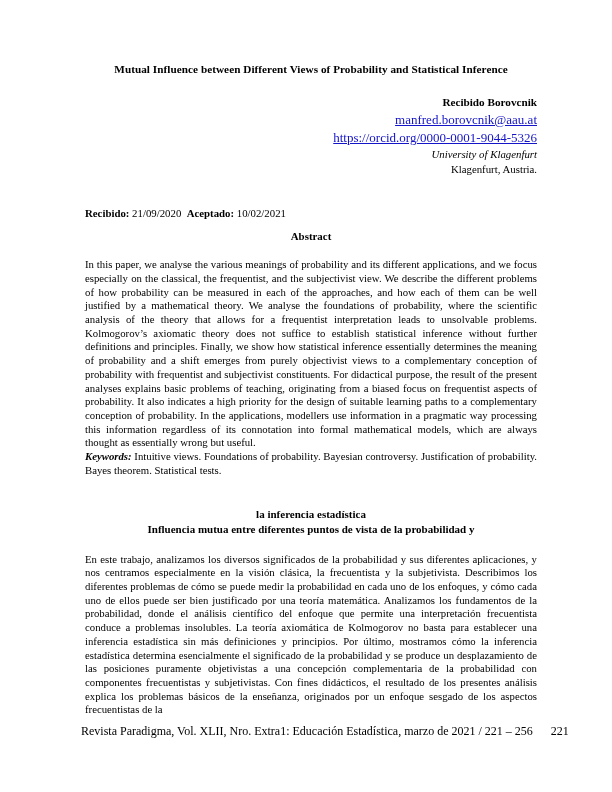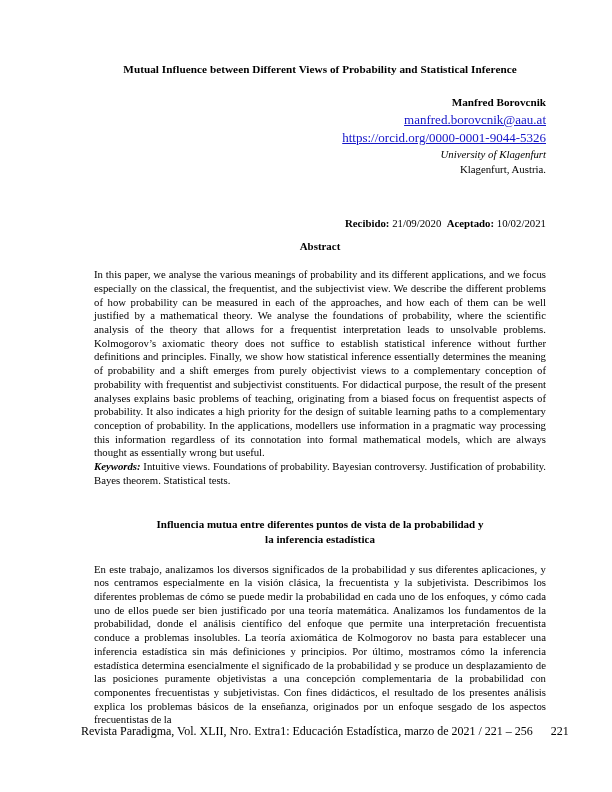--- a/index.html
+++ b/index.html
@@ -12,21 +12,21 @@
     width: 612px;
     height: 792px;
     background: #ffffff;
     margin: 0 auto;
     overflow: hidden;
     font-family: "Liberation Serif", "DejaVu Serif", serif;
     color: #000000;
   }
   .content {
     position: absolute;
-    left: 94px;
+    left: 85px;
     top: 0;
     width: 452px;
   }
 
   
   .paper-title {
     margin-top: 62px;
     font-size: 11.2px;
     font-weight: bold;
     text-align: center;
@@ -57,23 +57,23 @@
     font-style: italic;
     margin-top: 1px;
   }
   .author-city {
     font-size: 10.8px;
     margin-top: 0px;
   }
 
   
   .dates-line {
-    margin-top: 41px;
+    margin-top: 31px;
     font-size: 10.8px;
-    text-align: right;
+    text-align: left;
   }
   .dates-line b { font-weight: bold; }
 
   
   .section-heading {
     font-size: 10.9px;
     font-weight: bold;
     text-align: center;
     margin-top: 11px;
   }
@@ -122,21 +122,21 @@
 </head>
 <body>
 
 <div class="page">
 
   <div class="content">
 
     <div class="paper-title">Mutual Influence between Different Views of Probability and Statistical Inference</div>
 
     <div class="author-block">
-      <div class="author-name">Manfred Borovcnik</div>
+      <div class="author-name">Recibido Borovcnik</div>
       <a class="author-link" href="#" style="color: rgb(20, 20, 200);">manfred.borovcnik@aau.at</a>
       <a class="author-link" href="#" style="color: rgb(20, 20, 200);">https://orcid.org/0000-0001-9044-5326</a>
       <div class="author-affil">University of Klagenfurt</div>
       <div class="author-city">Klagenfurt, Austria.</div>
     </div>
 
     <div class="dates-line">
       <b>Recibido:</b><span> </span><span>21/09/2020</span><span>&nbsp; </span><b>Aceptado:</b><span> </span><span>10/02/2021</span>
     </div>
 
@@ -144,22 +144,22 @@
 
     <div class="abstract-body">
       <p>In this paper, we analyse the various meanings of probability and its different applications, and we focus especially on the classical, the frequentist, and the subjectivist view. We describe the different problems of how probability can be measured in each of the approaches, and how each of them can be well justified by a mathematical theory. We analyse the foundations of probability, where the scientific analysis of the theory that allows for a frequentist interpretation leads to unsolvable problems. Kolmogorov’s axiomatic theory does not suffice to establish statistical inference without further definitions and principles. Finally, we show how statistical inference essentially determines the meaning of probability and a shift emerges from purely objectivist views to a complementary conception of probability with frequentist and subjectivist constituents. For didactical purpose, the result of the present analyses explains basic problems of teaching, originating from a biased focus on frequentist aspects of probability. It also indicates a high priority for the design of suitable learning paths to a complementary conception of probability. In the applications, modellers use information in a pragmatic way processing this information regardless of its connotation into formal mathematical models, which are always thought as essentially wrong but useful.</p>
     </div>
 
     <div class="keywords-line">
       <span class="keywords-label">Keywords:</span><span> </span><span>Intuitive views. Foundations of probability. Bayesian controversy. Justification of probability. Bayes theorem. Statistical tests.</span>
     </div>
 
     <div class="paper-title-es">
+      <div>la inferencia estadística</div>
       <div>Influencia mutua entre diferentes puntos de vista de la probabilidad y</div>
-      <div>la inferencia estadística</div>
     </div>
 
 
     <div class="abstract-body">
       <p>En este trabajo, analizamos los diversos significados de la probabilidad y sus diferentes aplicaciones, y nos centramos especialmente en la visión clásica, la frecuentista y la subjetivista. Describimos los diferentes problemas de cómo se puede medir la probabilidad en cada uno de los enfoques, y cómo cada uno de ellos puede ser bien justificado por una teoría matemática. Analizamos los fundamentos de la probabilidad, donde el análisis científico del enfoque que permite una interpretación frecuentista conduce a problemas insolubles. La teoría axiomática de Kolmogorov no basta para establecer una inferencia estadística sin más definiciones y principios. Por último, mostramos cómo la inferencia estadística determina esencialmente el significado de la probabilidad y se produce un desplazamiento de las posiciones puramente objetivistas a una concepción complementaria de la probabilidad con componentes frecuentistas y subjetivistas. Con fines didácticos, el resultado de los presentes análisis explica los problemas básicos de la enseñanza, originados por un enfoque sesgado de los aspectos frecuentistas de la</p>
     </div>
 
   </div>
 
   <div class="footer">Revista Paradigma, Vol. XLII, Nro. Extra1: Educación Estadística, marzo de 2021 / 221 – 256      221</div>

